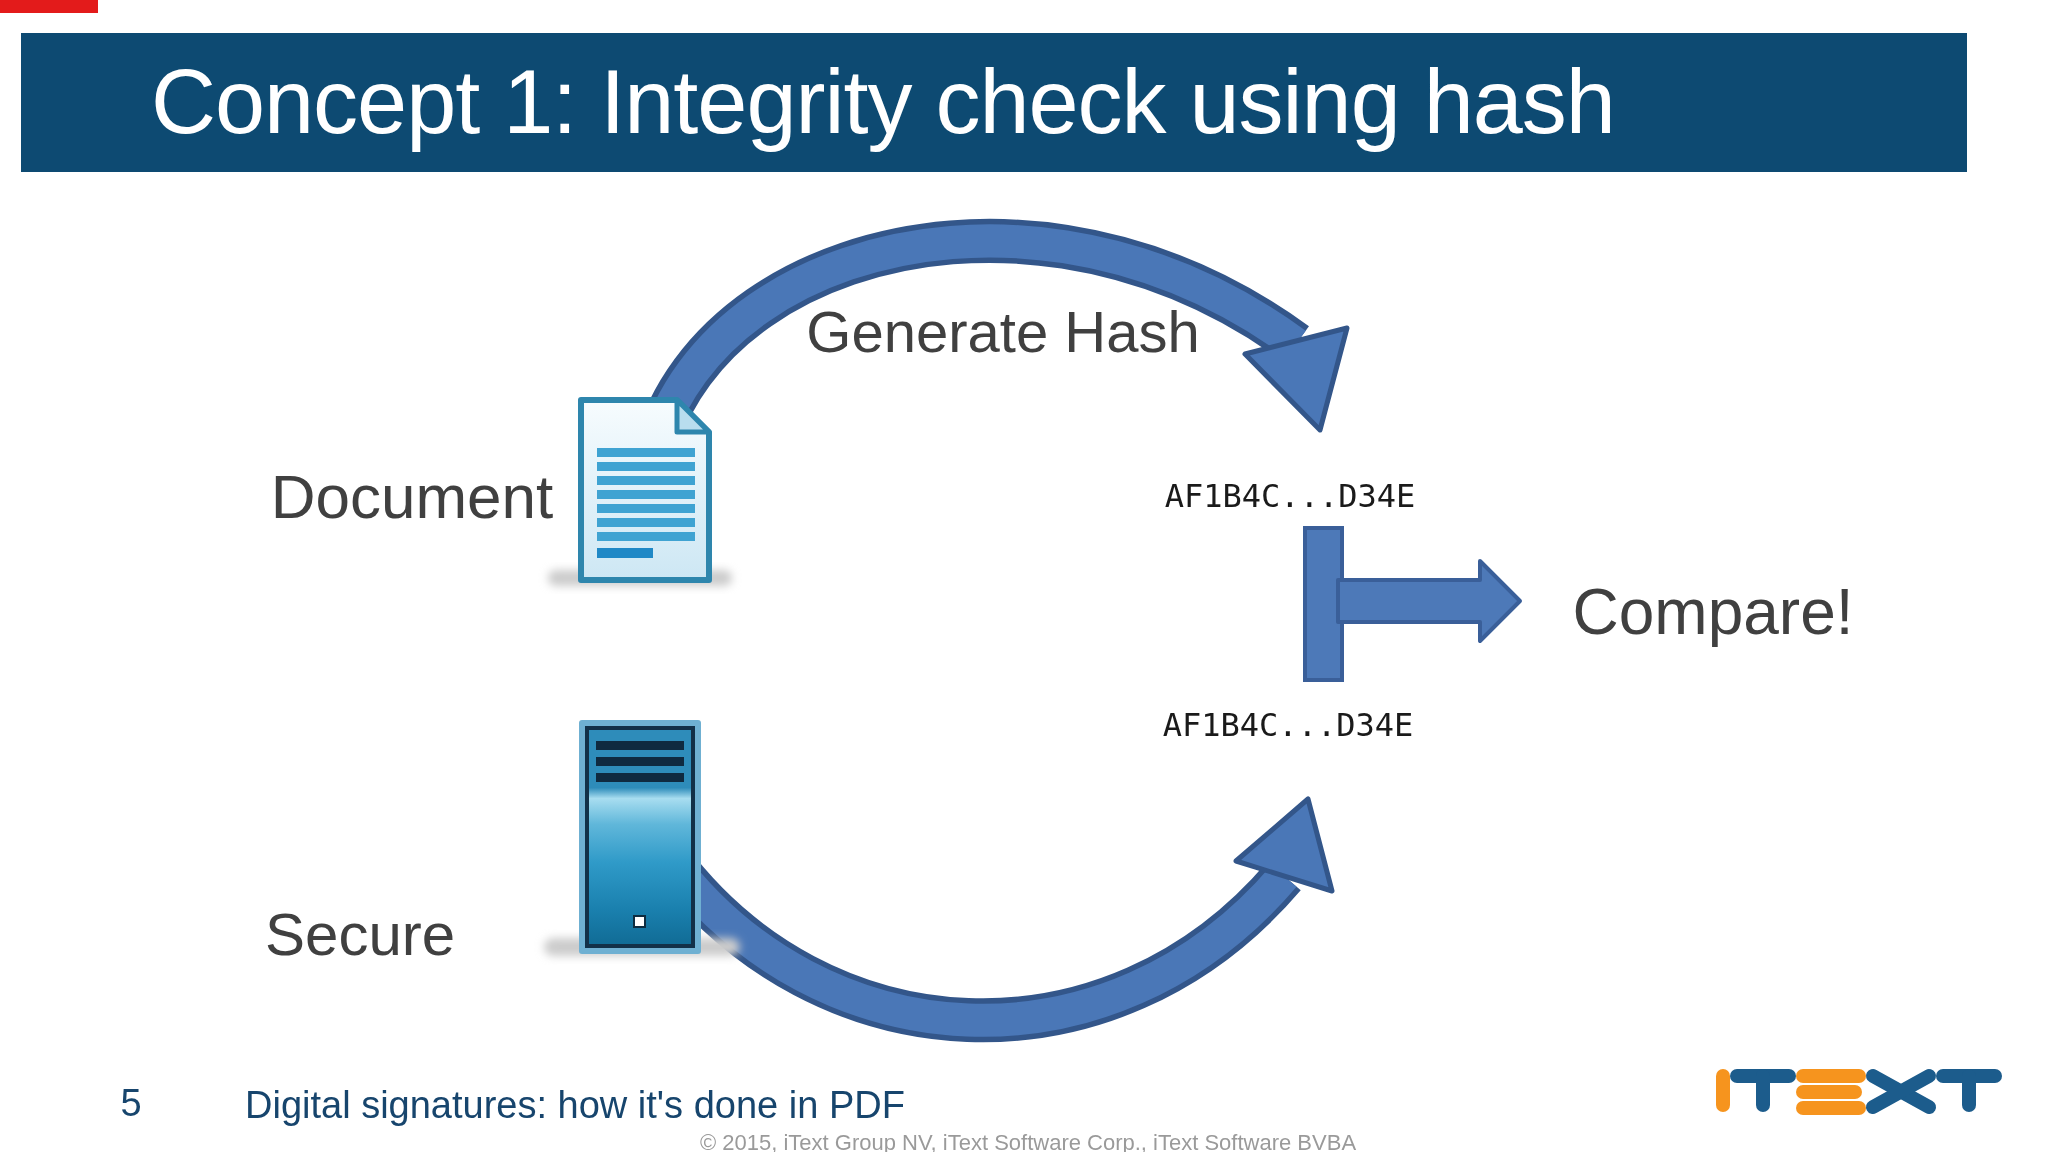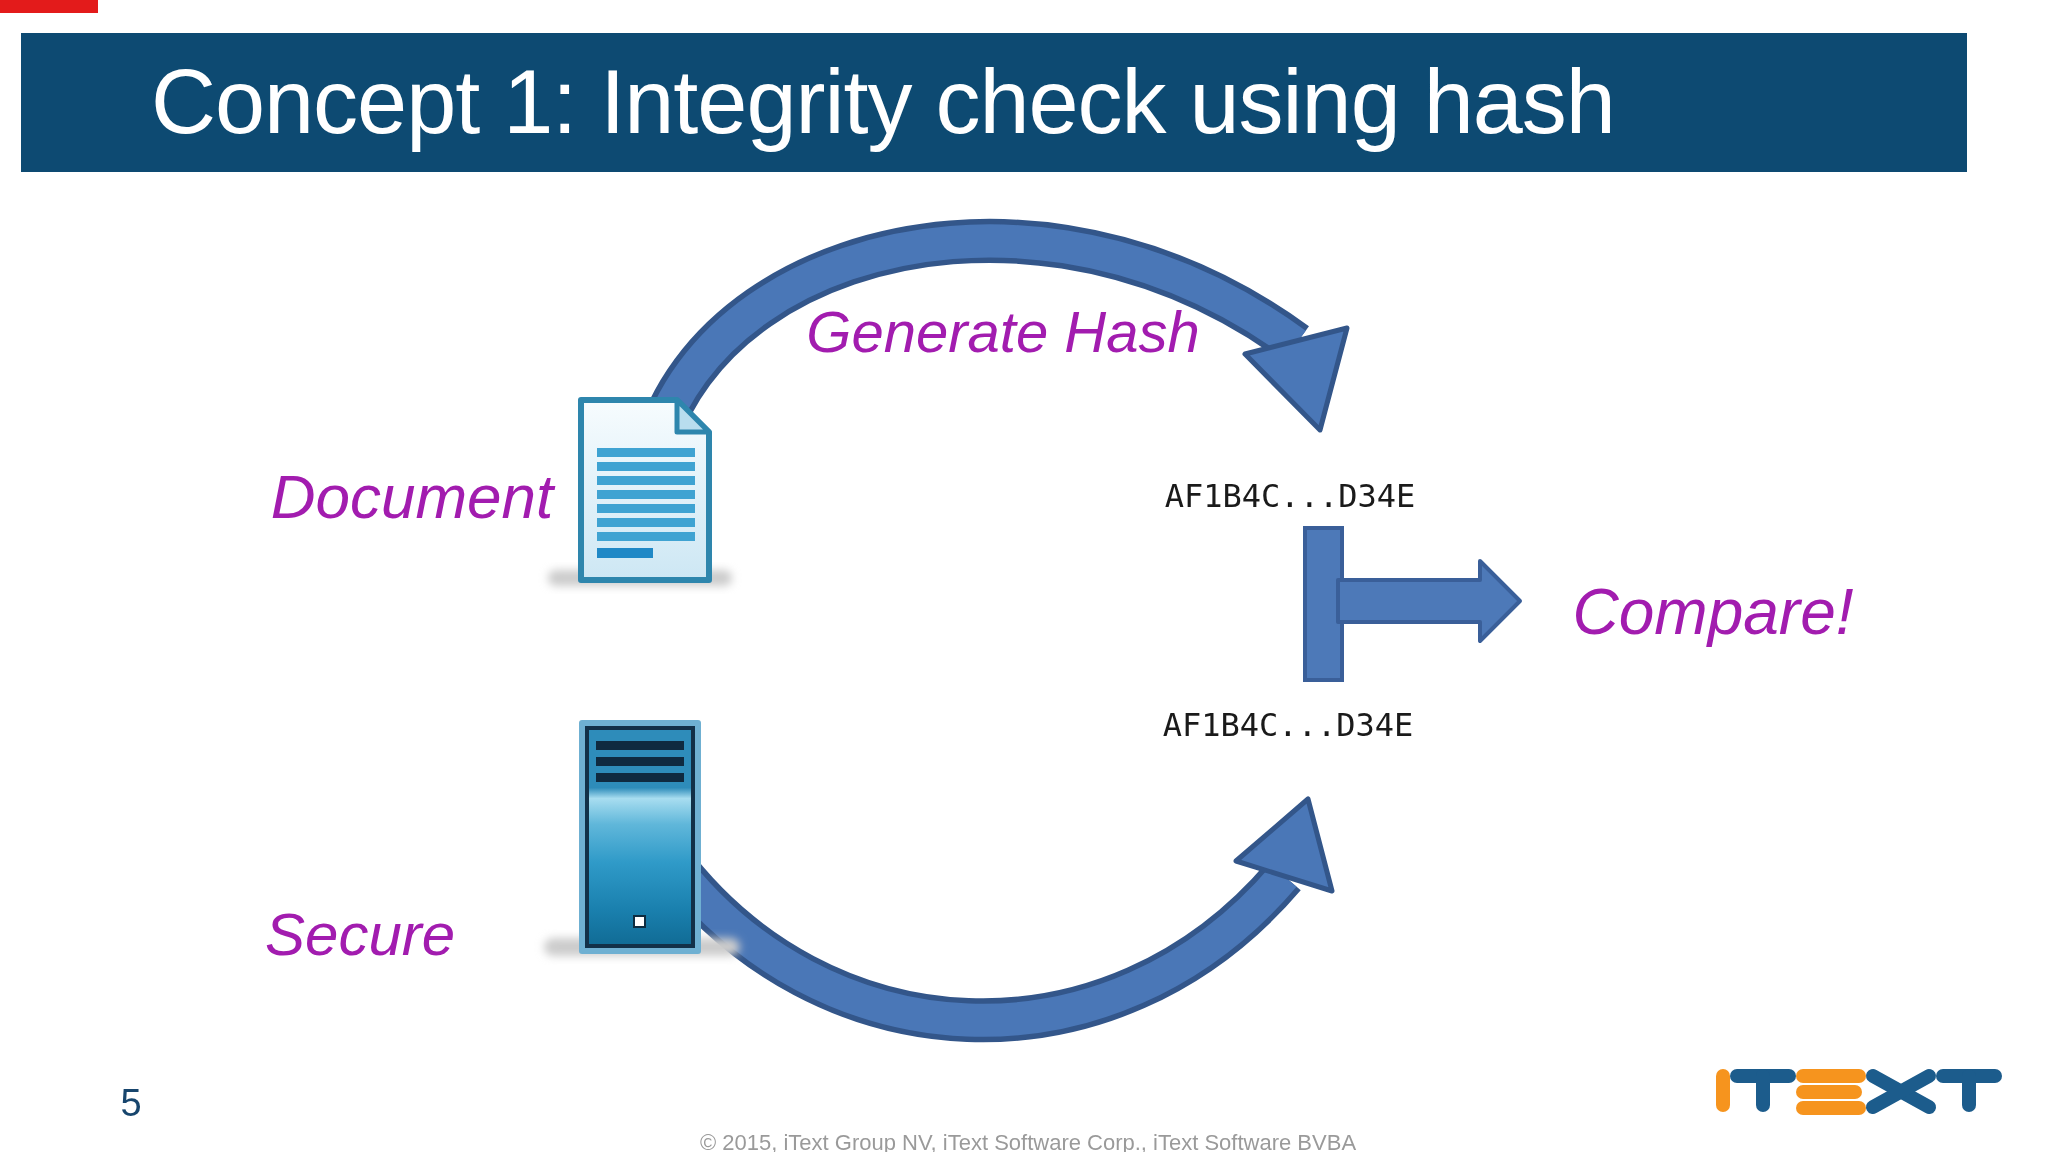--- a/index.html
+++ b/index.html
@@ -14,21 +14,21 @@
   .title-bar{
     position:absolute; left:0; top:33px; width:1946px; height:139px;
     background:#0d4a72; display:flex; align-items:center;margin-left:21px;
   }
   .title-bar h1{
     margin:0; padding-left:130px; color:#ffffff; font-size:90px;
     font-weight:normal; letter-spacing:-1px; white-space:nowrap;
   }
   .canvas{position:absolute; left:0; top:0; width:2048px; height:1152px;}
   .lbl{
-    position:absolute; color:#a21caf; white-space:pre; z-index:5;font-style:italic;
+    position:absolute; color:#404040; white-space:pre; z-index:5;
   }
   .center{transform:translate(-50%,-50%);}
   .lbl-document{left:400px; top:496px; font-size:62px;margin-left:12px;}
   .lbl-server{left:265px; top:730px; font-size:60px; line-height:82px;}
   .lbl-generate{left:1003px; top:331px; font-size:58px;}
   .lbl-retrieve{left:1012px; top:896px; font-size:58px;}
   .lbl-compare{left:1713px; top:612px; font-size:64px;}
   .hash{
     position:absolute; font-family:"DejaVu Sans Mono","Liberation Mono",monospace;
     color:#1a1a1a; font-size:32px; z-index:5;
@@ -148,15 +148,16 @@
     
   </div>
 
 
   <div class="hash hash-top center">AF1B4C...D34E</div>
   <div class="hash hash-bottom center">AF1B4C...D34E</div>
 
   <div class="lbl lbl-compare center">Compare!</div>
 
   <div class="footer-page center">5</div>
+  <div class="footer-title">Digital signatures: how it's done in PDF</div>
   <div class="copyright center">© 2015, iText Group NV, iText Software Corp., iText Software BVBA</div>
 
 </div>
 
 </body></html>

